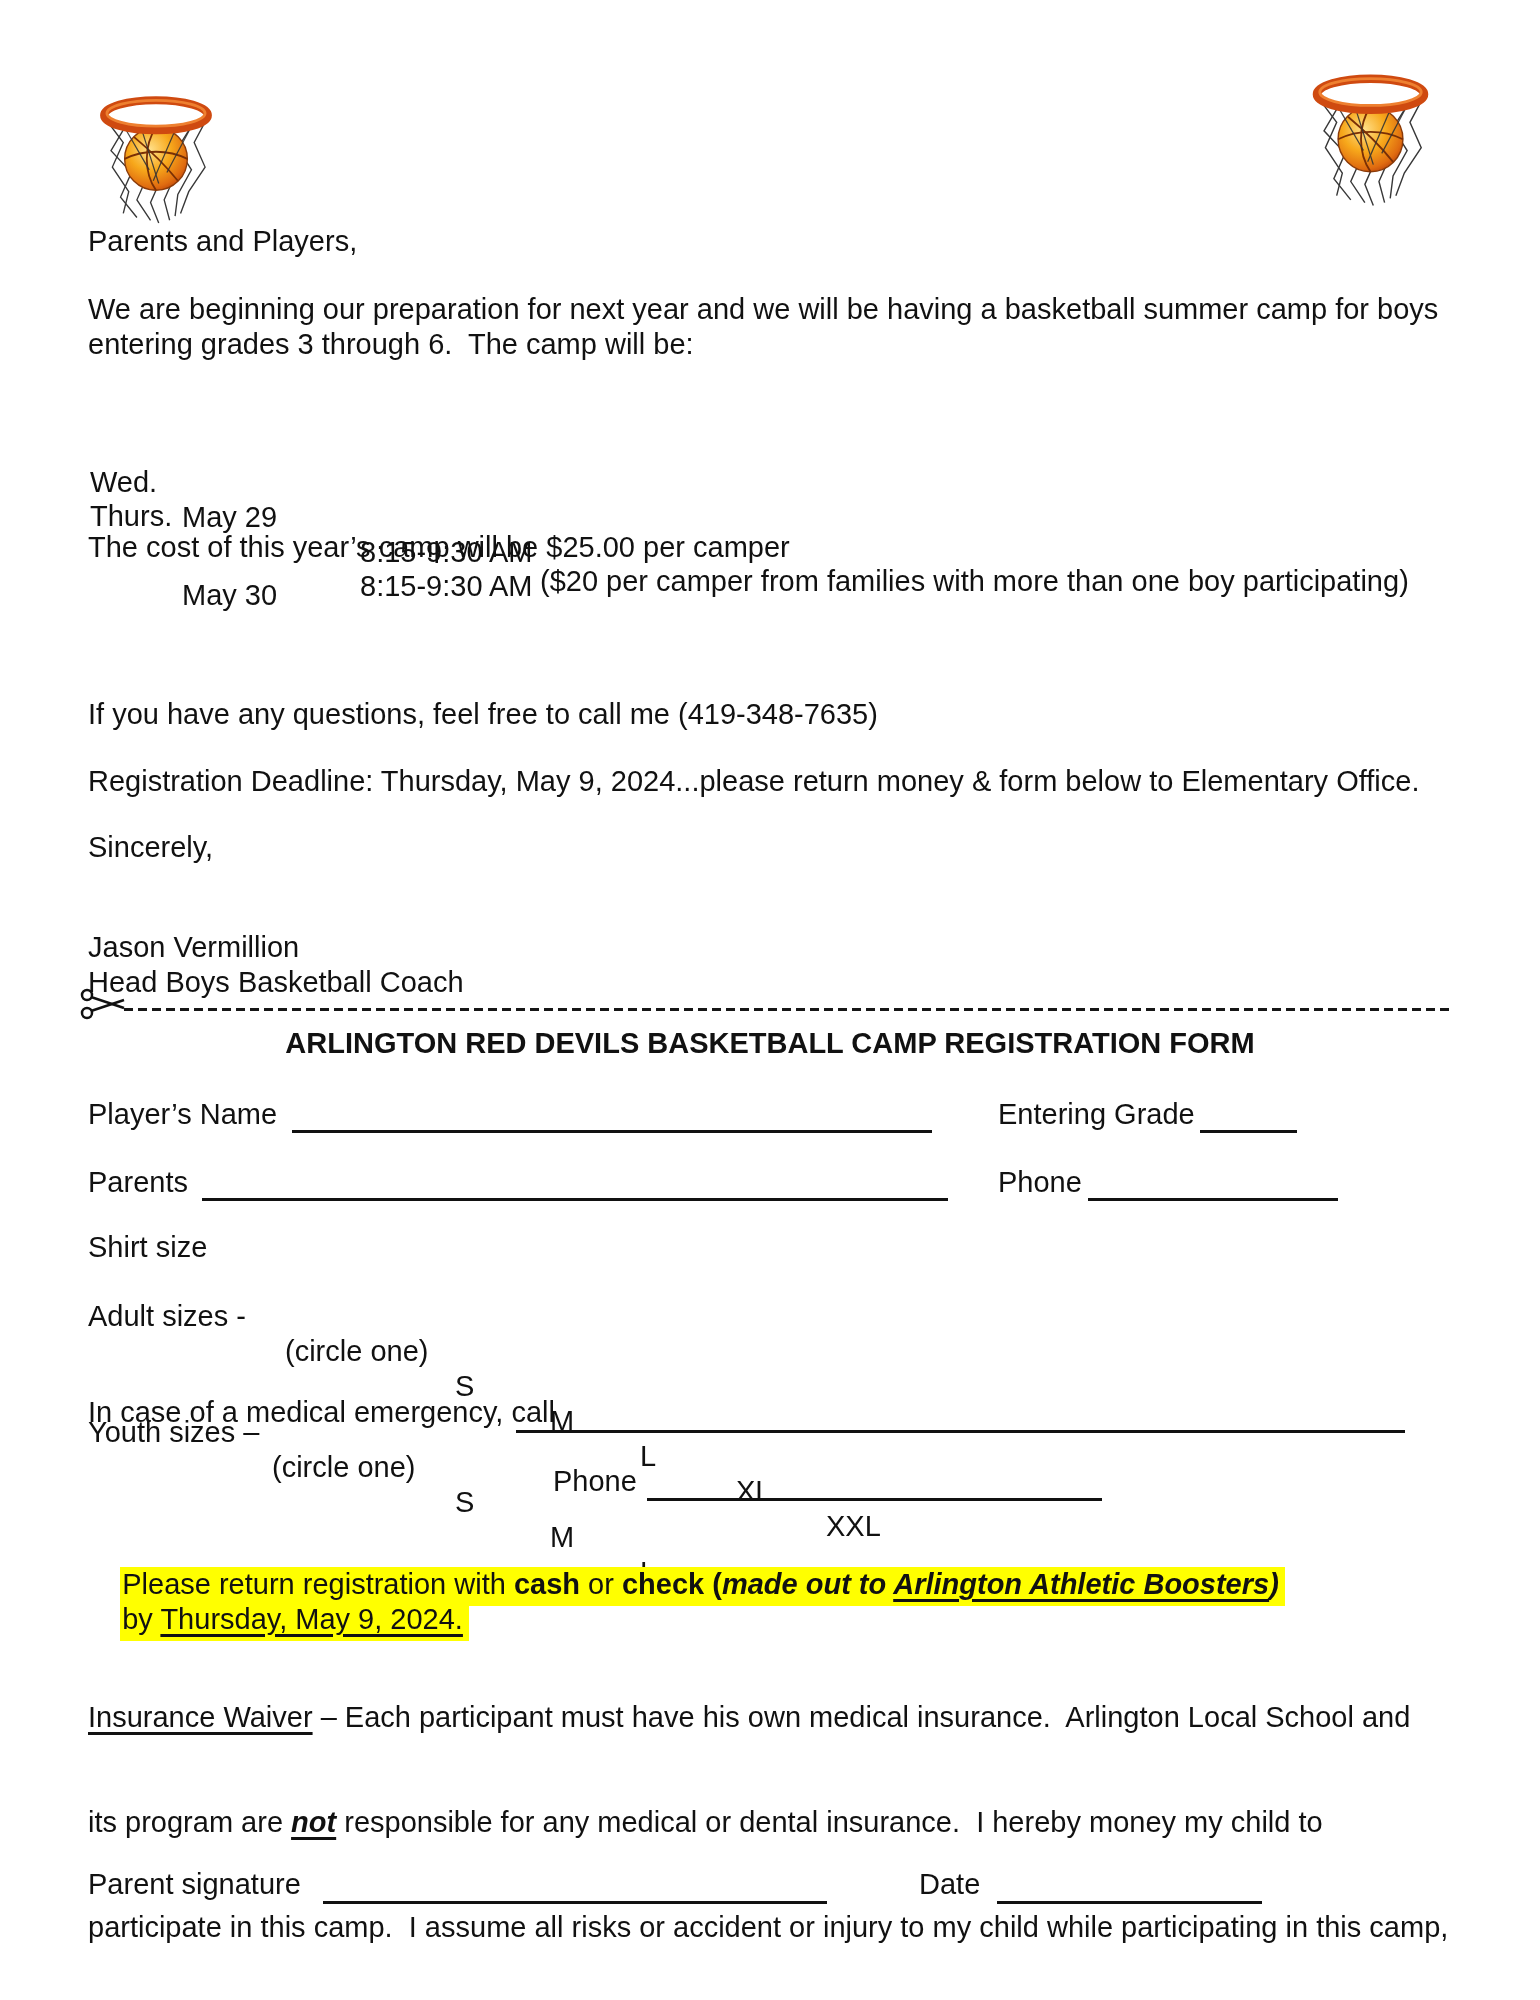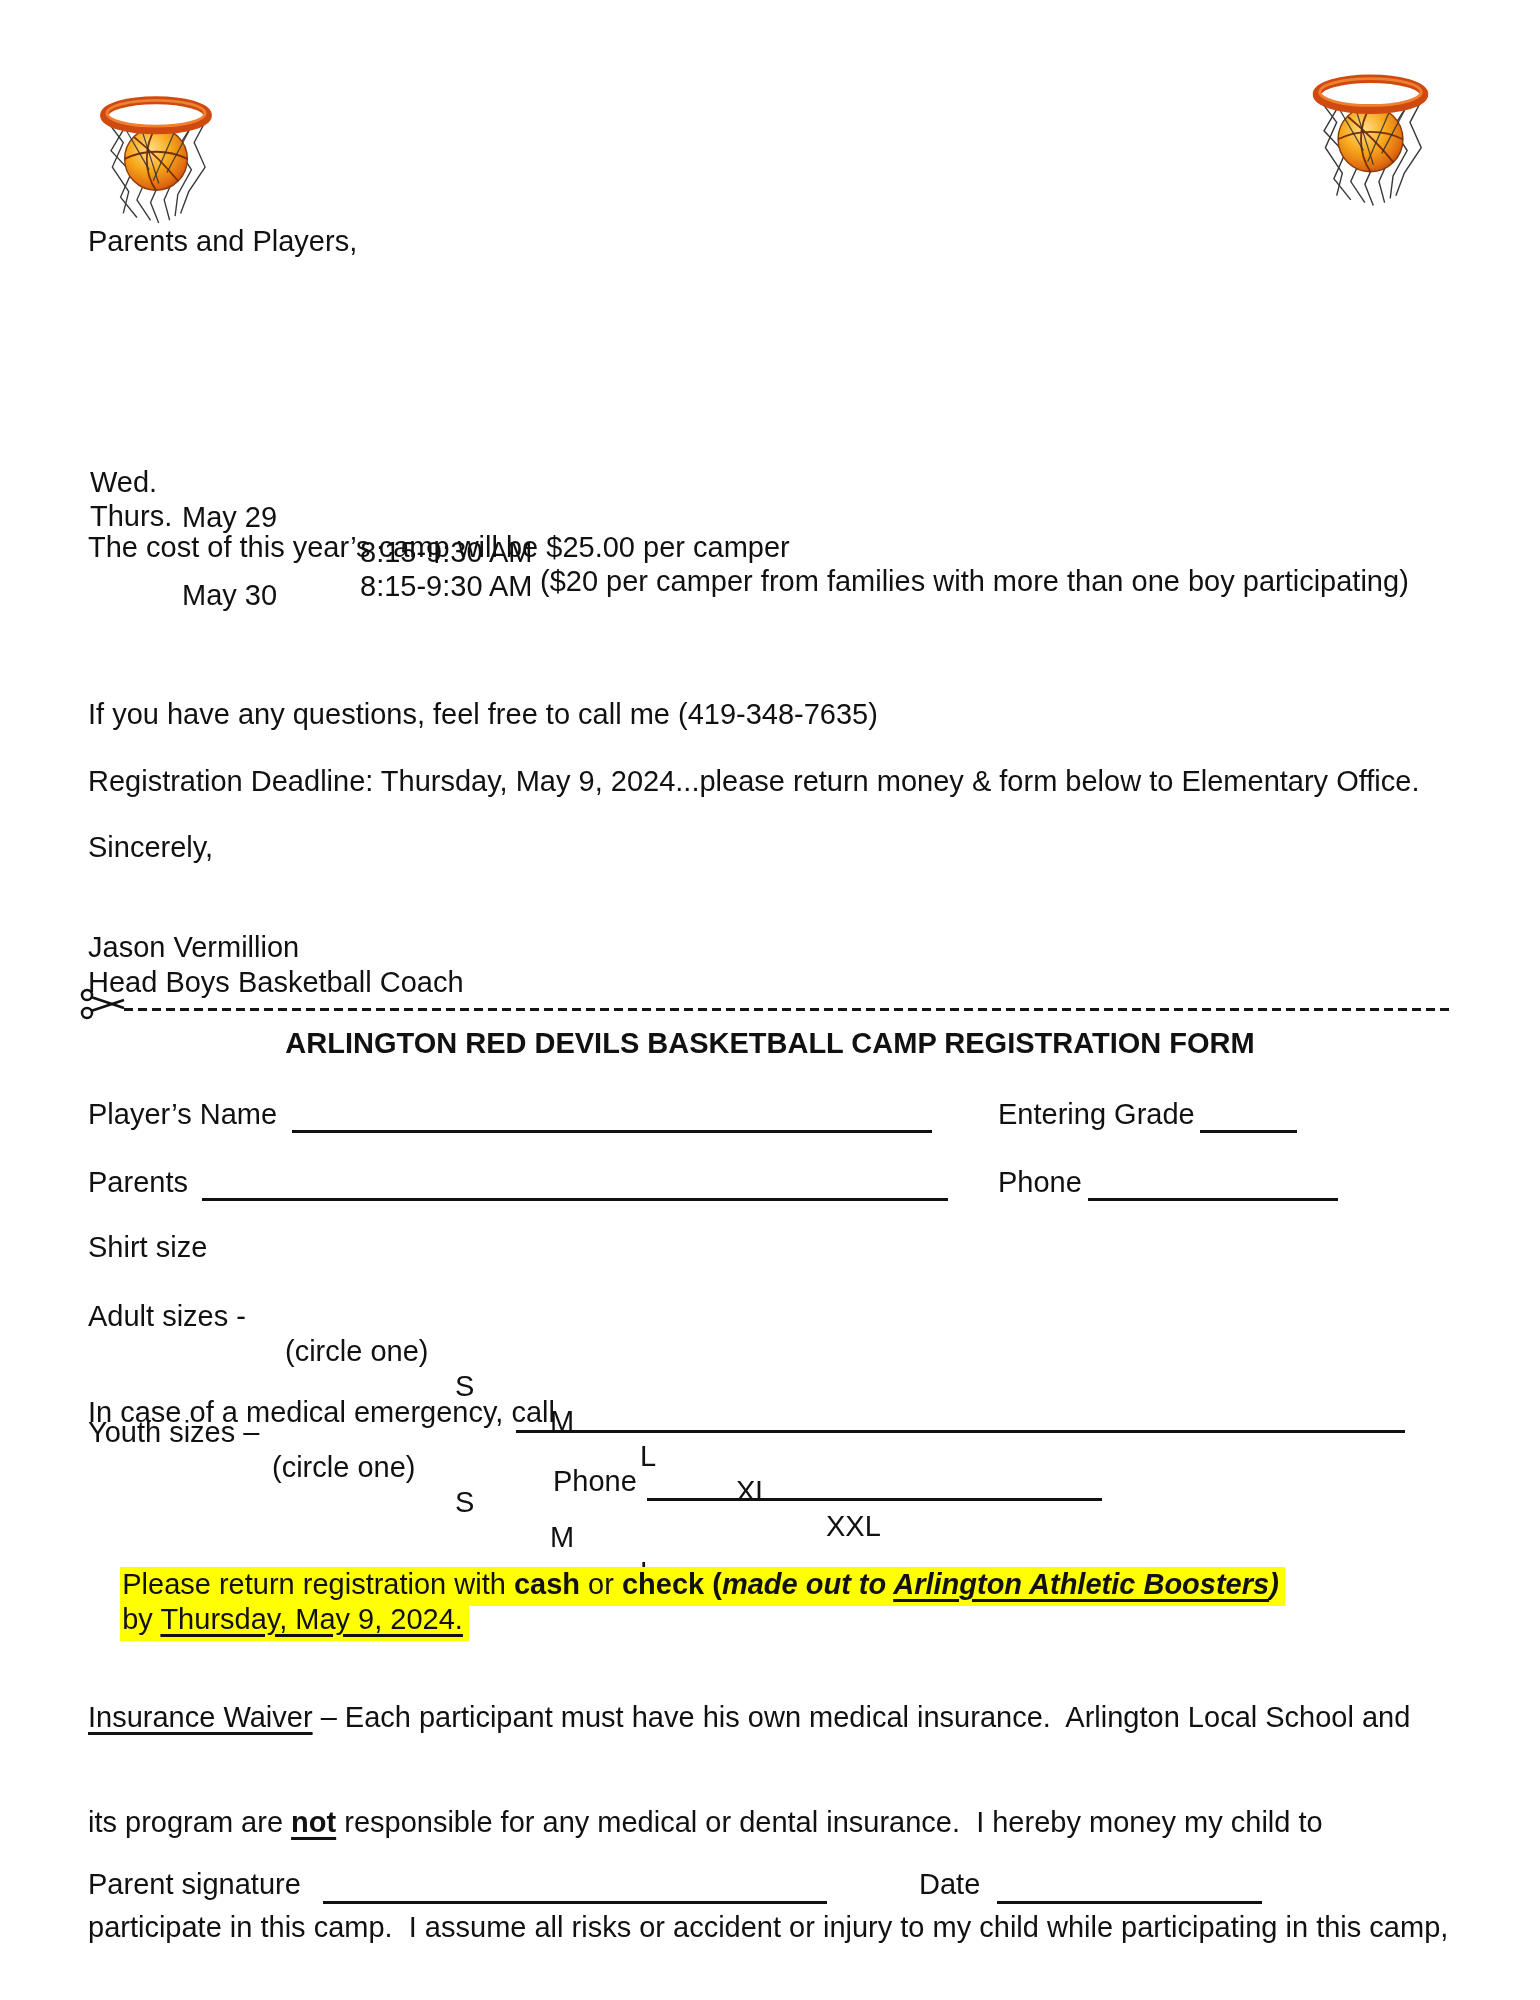--- a/index.html
+++ b/index.html
@@ -10,21 +10,21 @@
   .doc-title{position:absolute;left:0;right:0;text-align:center;font-size:71px;line-height:72px;white-space:pre;}
   .form-title{position:absolute;left:0;right:0;text-align:center;font-size:29px;font-weight:700;white-space:pre;}
   .blank{position:absolute;height:0;border-top:3px solid #111;}
   .cutline{position:absolute;height:3px;background:repeating-linear-gradient(90deg,#161616 0 9px,transparent 9px 14px);}
   .hl{display:inline-block;background:#ffff00;padding:0 6px 4px 2px;}
   .sg-r{font-weight:400;}
   .sg-b{font-weight:700;}
   .sg-bi{font-weight:700;font-style:italic;}
   .sg-biu{font-weight:700;font-style:italic;text-decoration:underline;text-decoration-thickness:2.5px;text-underline-offset:5px;}
   .sg-u{text-decoration:underline;text-decoration-thickness:2.5px;text-underline-offset:5px;}
-  .sg-bu{font-weight:700;text-decoration:underline;text-decoration-thickness:2.5px;text-underline-offset:5px;}
+  .sg-bu{font-weight:700;text-decoration:underline;text-decoration-thickness:2.5px;text-underline-offset:5px;font-style:italic;}
   .logo{position:absolute;}
 </style>
 </head>
 <body>
 
 <div class="pg">
 
   <div class="logo" style="left:86px;top:88px;width:140px;height:150px;">
     <svg width="140" height="150" viewBox="0 0 100 110">
       <defs>
@@ -84,20 +84,22 @@
         <path d="M40,32 L52,70"></path>
         <path d="M64,31 L48,68"></path>
       </g>
       <ellipse cx="50" cy="20" rx="38" ry="11" fill="none" stroke="#cf4a10" stroke-width="6"></ellipse>
       <ellipse cx="50" cy="18.5" rx="36" ry="9.5" fill="none" stroke="#ee8030" stroke-width="2"></ellipse>
     </svg>
   </div>
 
   <div class="ln" style="left:88px;top:224px;">Parents and Players,</div>
 
+  <div class="ln ml" style="left:88px;top:292px;">We are beginning our preparation for next year and we will be having a basketball summer camp for boys
+entering grades 3 through 6.  The camp will be:</div>
 
   <div class="ln" style="left:0;top:430px;width:100%;">
     <span style="position:absolute;left:90px;">Wed.</span>
     <span style="position:absolute;left:182px;">May 29</span>
     <span style="position:absolute;left:360px;">8:15-9:30 AM</span>
   </div>
   <div class="ln" style="left:0;top:464px;width:100%;">
     <span style="position:absolute;left:90px;">Thurs.</span>
     <span style="position:absolute;left:182px;margin-top:44px;">May 30</span>
     <span style="position:absolute;left:360px;">8:15-9:30 AM</span>

